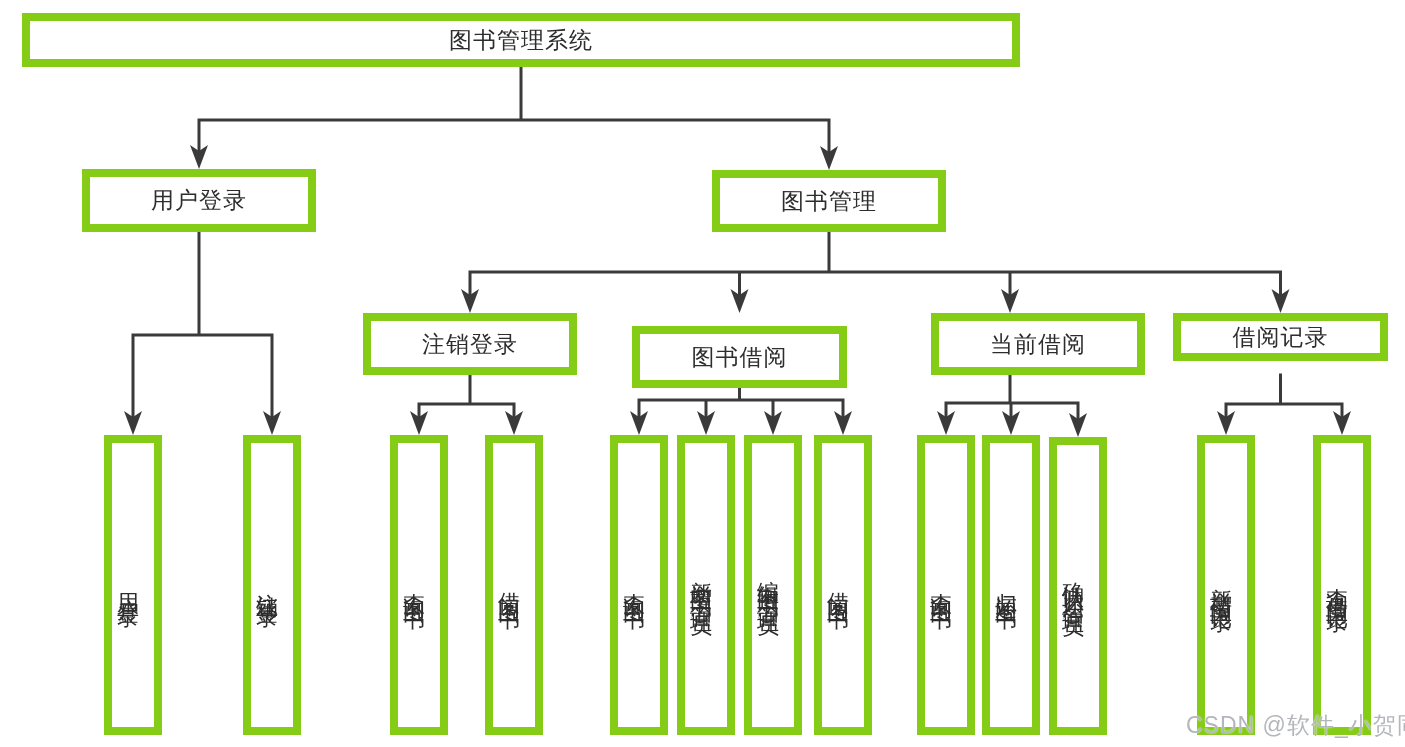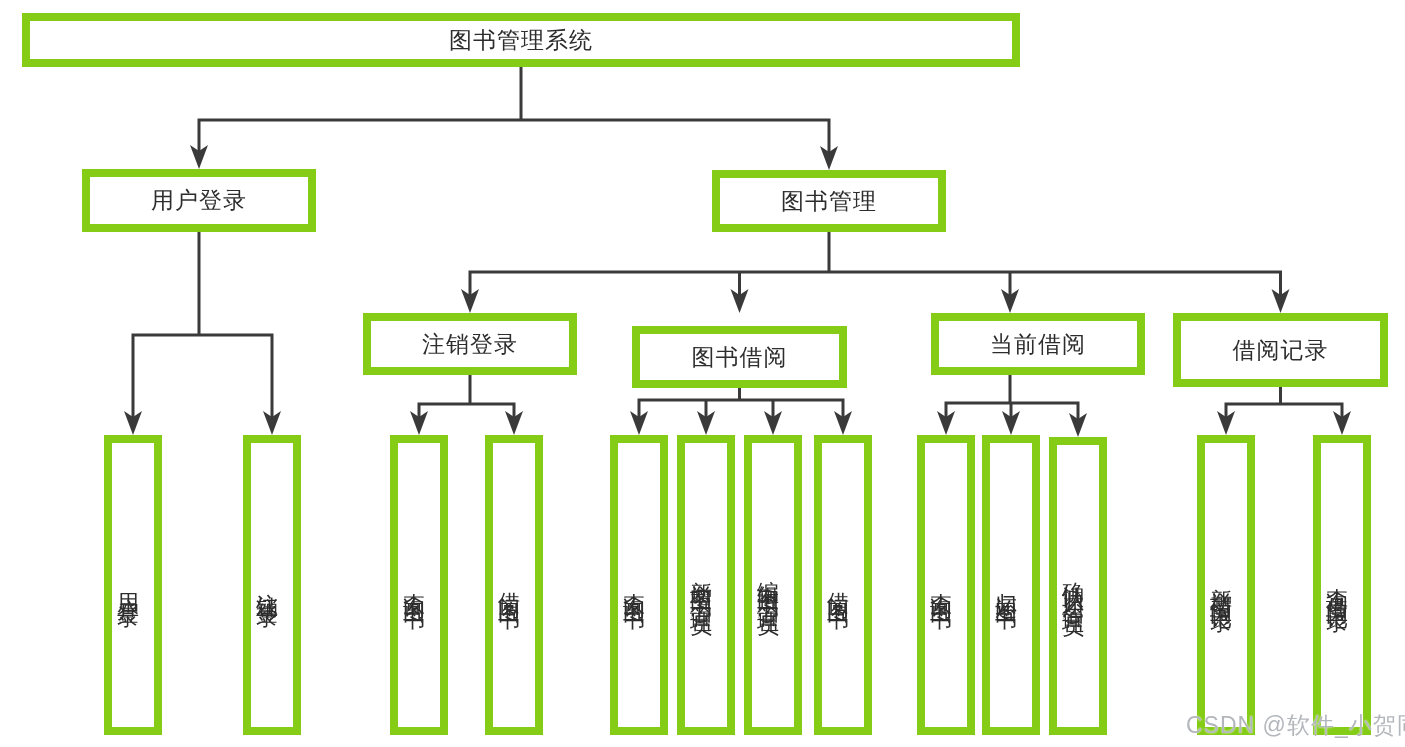--- a/index.html
+++ b/index.html
@@ -84,21 +84,21 @@
   <div class="node h" id="n-user-login" style="left:82px;top:169px;width:234px;height:63px;">用户登录</div>
 
   <div class="node h" id="n-book-mgmt" style="left:712px;top:170px;width:234px;height:62px;">图书管理</div>
 
   <div class="node h" id="n-new-rec" style="left:363px;top:313px;width:214px;height:62px;">注销登录</div>
 
   <div class="node h" id="n-borrow" style="left:632px;top:313px;width:215px;height:62px;margin-top:13px;">图书借阅</div>
 
   <div class="node h" id="n-current" style="left:903px;top:313px;width:214px;height:62px;margin-left:28px;">当前借阅</div>
 
-  <div class="node h" id="n-records" style="left:1173px;top:313px;width:215px;height:74px;">借阅记录</div>
+  <div class="node h" id="n-records" style="left:1173px;top:313px;width:215px;height:48px;">借阅记录</div>
 
   <div class="node v" id="n-a1" style="left:104px;top:435px;width:58px;height:300px;">用户登录</div>
 
   <div class="node v" id="n-a2" style="left:243px;top:435px;width:58px;height:300px;">注销登录</div>
 
   <div class="node v" id="n-b1" style="left:390px;top:435px;width:58px;height:300px;">查询图书</div>
 
   <div class="node v" id="n-b2" style="left:485px;top:435px;width:58px;height:300px;">借阅图书</div>
 
   <div class="node v" id="n-c1" style="left:610px;top:435px;width:58px;height:300px;">查询图书</div>

